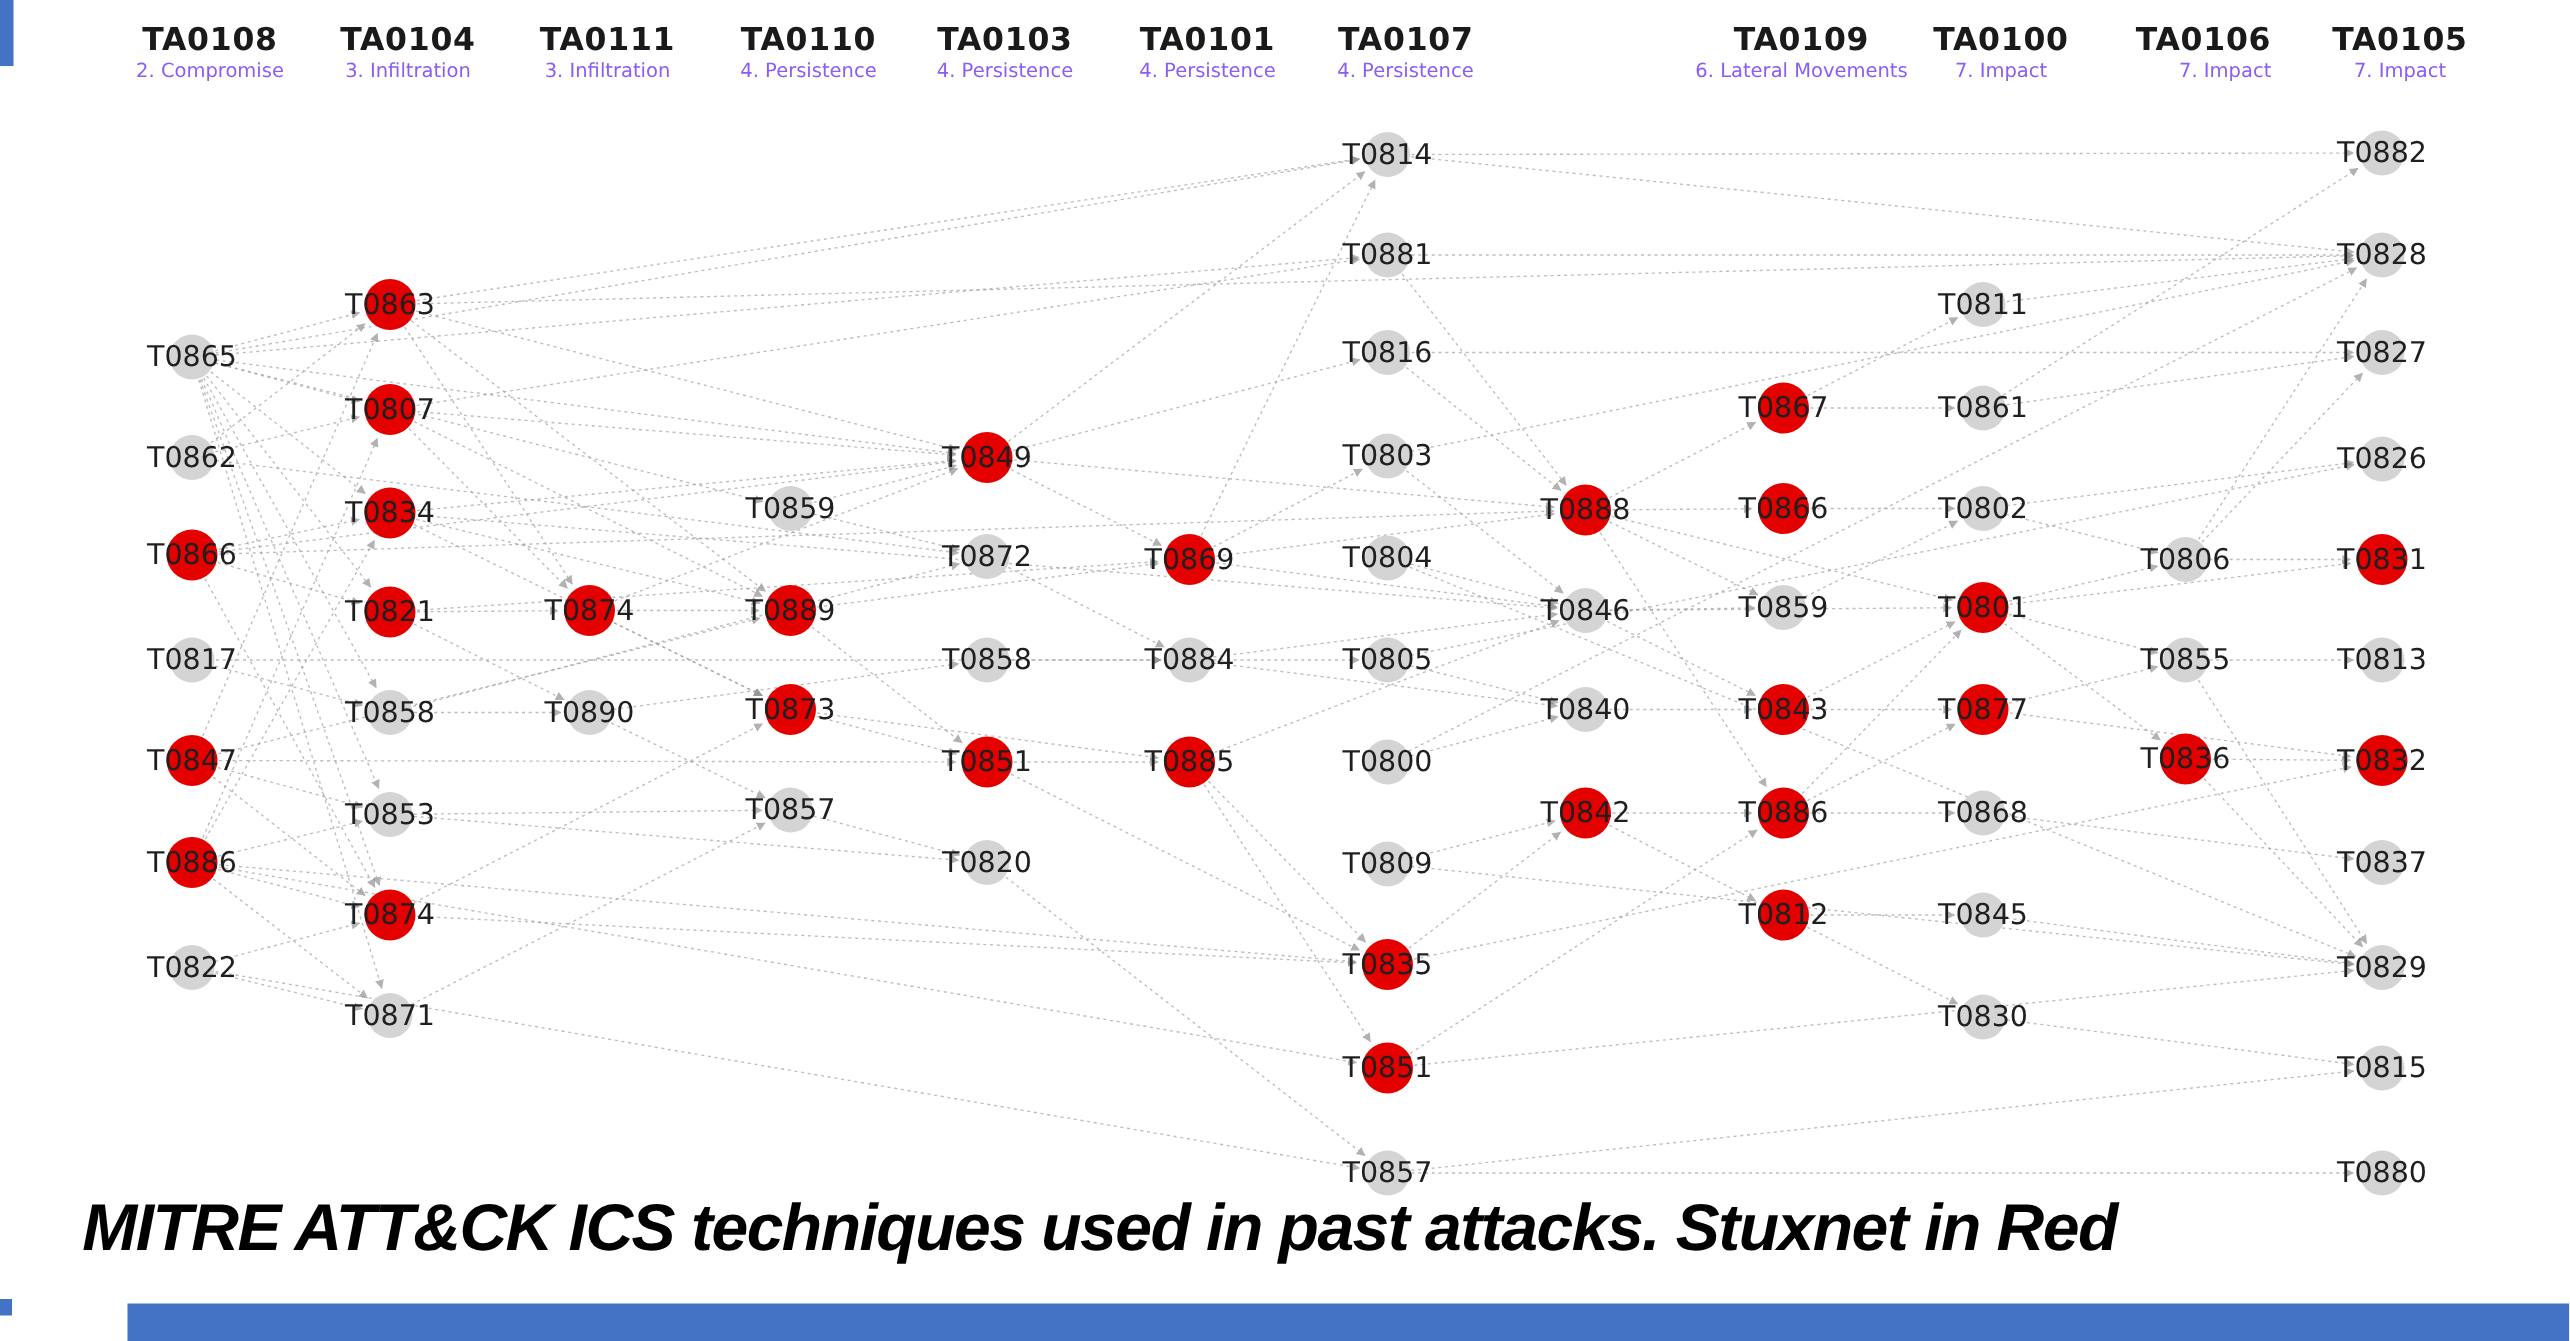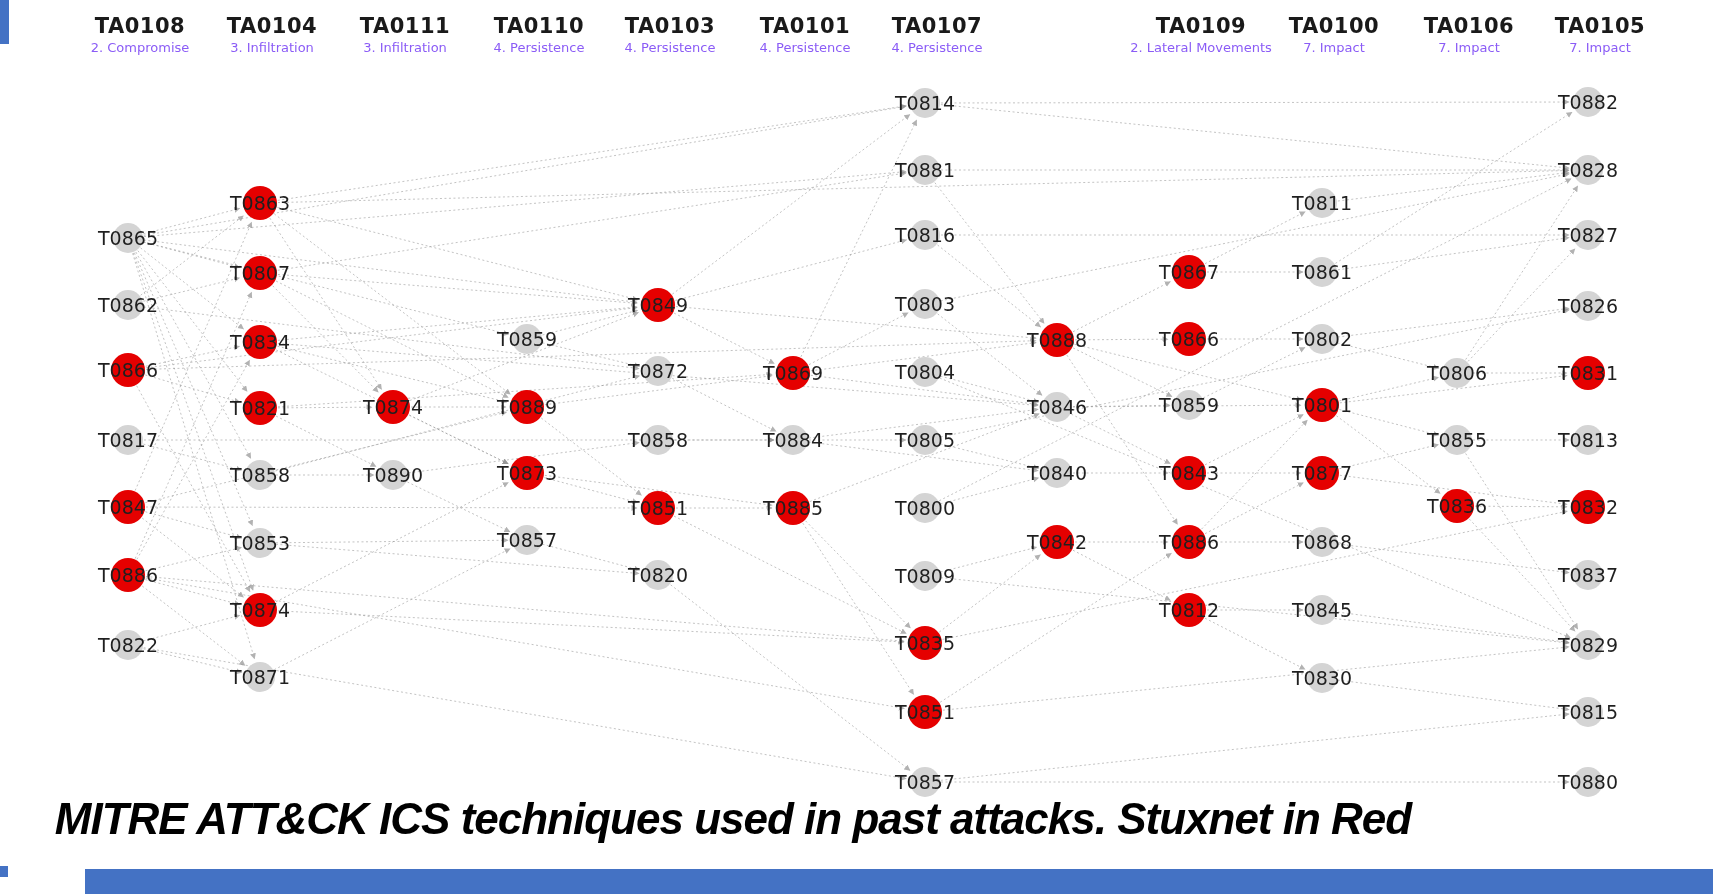--- a/index.html
+++ b/index.html
@@ -497,33 +497,33 @@
         <span class="phase">4. Persistence</span>
       </div>
       <div class="col-header" style="left: 658px;">
         <span class="tactic">TA0103</span>
         <span class="phase">4. Persistence</span>
       </div>
       <div class="col-header" style="left: 793px;">
         <span class="tactic">TA0101</span>
         <span class="phase">4. Persistence</span>
       </div>
-      <div class="col-header" style="left: 925px;">
+      <div class="col-header" style="left: 925px; text-align: right;">
         <span class="tactic">TA0107</span>
         <span class="phase">4. Persistence</span>
       </div>
       <div class="col-header" style="left: 1189px; text-align: center;">
         <span class="tactic">TA0109</span>
-        <span class="phase">2. Lateral Movements</span>
+        <span class="phase">6. Lateral Movements</span>
       </div>
       <div class="col-header" style="left: 1322px;">
         <span class="tactic">TA0100</span>
         <span class="phase">7. Impact</span>
       </div>
-      <div class="col-header" style="left: 1457px;">
+      <div class="col-header" style="left: 1457px; text-align: right;">
         <span class="tactic">TA0106</span>
         <span class="phase">7. Impact</span>
       </div>
       <div class="col-header" style="left: 1588px;">
         <span class="tactic">TA0105</span>
         <span class="phase">7. Impact</span>
       </div>
     </div>
   <div class="caption">MITRE ATT&amp;CK ICS techniques used in past attacks. Stuxnet in Red</div>
   <div class="accent-bottom" style="background: rgb(68, 114, 196);"></div>

